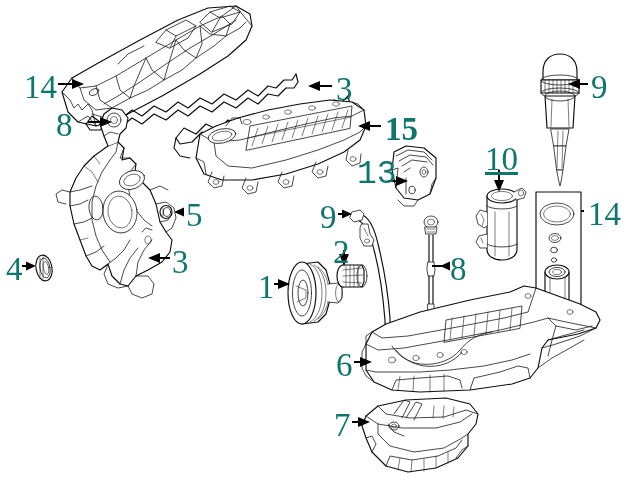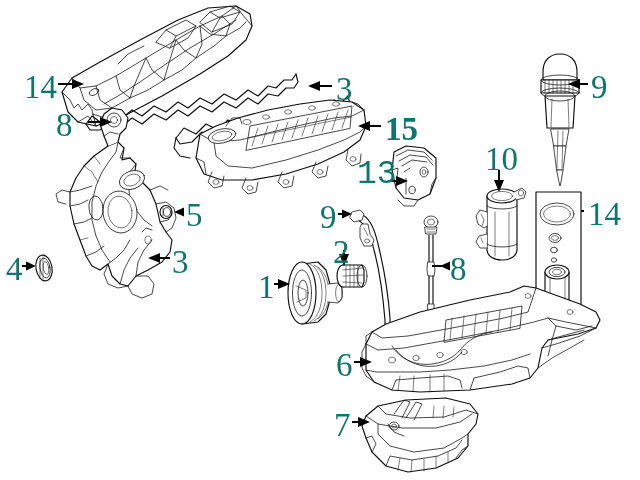--- a/index.html
+++ b/index.html
@@ -528,21 +528,21 @@
 
   <div class="callout-num" style="left:258px; top:271px;">1</div>
   <div class="callout-num" style="left:333px; top:236px;">2</div>
   <div class="callout-num" style="left:172px; top:246px;">3</div>
   <div class="callout-num" style="left:6px; top:253px;">4</div>
   <div class="callout-num" style="left:186px; top:199px;">5</div>
   <div class="callout-num" style="left:336px; top:349px;">6</div>
   <div class="callout-num" style="left:334px; top:409px;">7</div>
   <div class="callout-num" style="left:450px; top:253px;">8</div>
   <div class="callout-num" style="left:320px; top:201px;">9</div>
-  <div class="callout-num" style="left:485px; top:143px;">10</div>
+  <div class="callout-num" style="left:485px; top:143px;text-decoration:underline;">10</div>
   <div class="callout-num" style="left:591px; top:71px;">9</div>
   <div class="callout-num" style="left:588px; top:198px;">14</div>
   <div class="callout-num" style="left:357px; top:158px;font-family:Liberation Mono, monospace;">13</div>
   <div class="callout-num" style="left:24px; top:71px;">14</div>
   <div class="callout-num" style="left:385px; top:113px;font-weight:bold;">15</div>
   <div class="callout-num" style="left:56px; top:109px;">8</div>
   <div class="callout-num" style="left:336px; top:73px;">3</div>
 
 </div>
 

